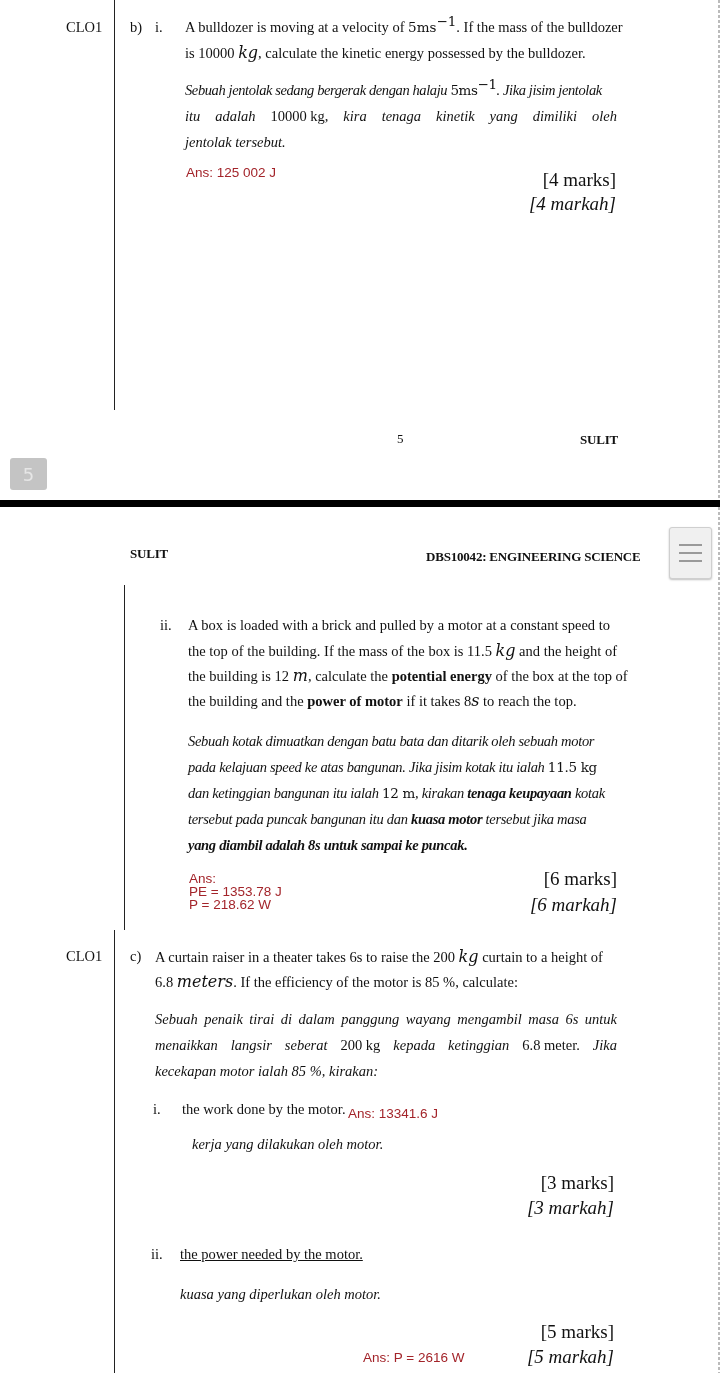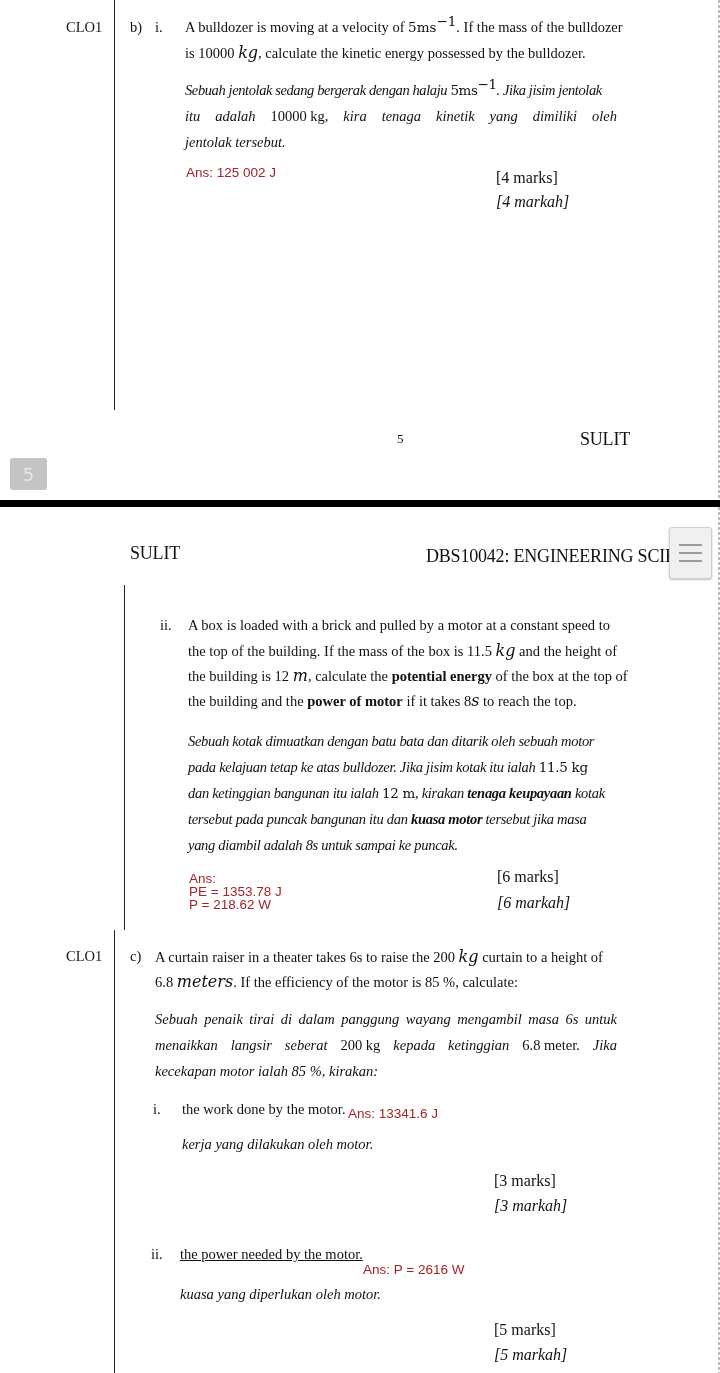--- a/index.html
+++ b/index.html
@@ -13,36 +13,36 @@
     position: absolute; right: 0; width: 2px;
     background: repeating-linear-gradient(to bottom, #bbb 0 3px, #fff 3px 5px);
   }
   .vrule { position: absolute; width: 1px; background: #222; }
   .txt { font-size: 14.5px; line-height: 25px; white-space: nowrap; }
   .it { font-style: italic; text-align: center; }
   .math { font-family: "DejaVu Serif", serif; font-style: italic; font-size: 16px; }
   .mathup { font-family: "DejaVu Serif", serif; font-size: 13.5px; }
   sup { font-size: 9px; line-height: 0; }
   .ans { color: #a3242a; font-family: "Liberation Sans", sans-serif; font-size: 13.5px; line-height: 13px; }
-  .marks { font-size: 16px; text-align: left; width: 120px; }
+  .marks { font-size: 19px; text-align: right; width: 120px; }
   .divider { position: absolute; left: 0; top: 500px; width: 720px; height: 7px; background: #000; }
   .page-badge {
     position: absolute; left: 10px; top: 458px; width: 37px; height: 32px;
     background: #c4c4c4; border-radius: 3px; color: #e6e6e6;
     font-family: "DejaVu Sans", sans-serif; font-size: 18px;
     display: flex; align-items: center; justify-content: center;
   }
   .menu-btn {
     position: absolute; left: 669px; top: 527px; width: 41px; height: 50px;
     background: #f0f0f0; border: 1px solid #cfcfcf; border-radius: 3px;
     box-shadow: 0 1px 2px rgba(0,0,0,0.25);
     display: flex; flex-direction: column; align-items: center; justify-content: center; gap: 6px;
   }
   .menu-btn span { display: block; width: 23px; height: 2px; background: #9a9a9a; }
-  .hdr { font-size: 18px; font-weight: normal; letter-spacing: -0.2px; }
+  .hdr { font-size: 13px; font-weight: bold; letter-spacing: -0.2px; }
 </style>
 </head>
 <body>
 
 <div>
   <div class="page-edge" style="top:0;height:498px;"></div>
   <div class="vrule" style="left:114px;top:0;height:410px;"></div>
 
   <div class="abs txt" style="left:66px;top:15px;">CLO1</div>
   <div class="abs txt" style="left:130px;top:15px;">b)</div>
@@ -103,29 +103,29 @@
   </div>
   <div class="abs txt" style="left:188px;top:663px;">
     <span>the building is 12 </span><span class="math">m</span><span>, calculate the </span><b>potential energy</b><span> of the box at the top of</span>
   </div>
   <div class="abs txt" style="left:188px;top:688px;">
     <span>the building and the </span><b>power of motor</b><span> if it takes 8</span><span class="math">s</span><span> to reach the top.</span>
   </div>
 
   <div class="abs txt it" style="left:188px;top:729px;letter-spacing:-0.3px;">Sebuah kotak dimuatkan dengan batu bata dan ditarik oleh sebuah motor</div>
   <div class="abs txt it" style="left:188px;top:755px;letter-spacing:-0.3px;">
-    <span>pada kelajuan tetap ke atas bulldozer. Jika jisim kotak itu ialah </span><span class="mathup" style="font-style:normal">11.5 kg</span>
+    <span>pada kelajuan speed ke atas bangunan. Jika jisim kotak itu ialah </span><span class="mathup" style="font-style:normal">11.5 kg</span>
   </div>
   <div class="abs txt it" style="left:188px;top:781px;letter-spacing:-0.3px;">
     <span>dan ketinggian bangunan itu ialah </span><span class="mathup" style="font-style:normal">12 m</span><span>, kirakan </span><b>tenaga keupayaan</b><span> kotak</span>
   </div>
   <div class="abs txt it" style="left:188px;top:807px;letter-spacing:-0.3px;">
     <span>tersebut pada puncak bangunan itu dan </span><b>kuasa motor</b><span> tersebut jika masa</span>
   </div>
-  <div class="abs txt it" style="left:188px;top:833px;letter-spacing:-0.3px;">yang diambil adalah 8s untuk sampai ke puncak.</div>
+  <div class="abs txt it" style="left:188px;top:833px;letter-spacing:-0.3px;font-weight:bold;">yang diambil adalah 8s untuk sampai ke puncak.</div>
 
   <div class="abs ans" style="left:189px;top:872px;">Ans:</div>
   <div class="abs ans" style="left:189px;top:885px;">PE = 1353.78 J</div>
   <div class="abs ans" style="left:189px;top:898px;">P = 218.62 W</div>
   <div class="abs marks" style="left:497px;top:868px;">[6 marks]</div>
   <div class="abs marks it" style="left:497px;top:894px;">[6 markah]</div>
 
   <div class="abs txt" style="left:66px;top:944px;">CLO1</div>
   <div class="abs txt" style="left:130px;top:944px;">c)</div>
   <div class="abs txt" style="left:155px;top:944px;">
@@ -156,23 +156,23 @@
     <span>kepada</span>
     <span>ketinggian</span>
     <span style="font-style:normal">6.8 meter.</span>
     <span>Jika</span>
   </div>
   <div class="abs txt it" style="left:155px;top:1059px;">kecekapan motor ialah 85 %, kirakan:</div>
 
   <div class="abs txt" style="left:153px;top:1097px;">i.</div>
   <div class="abs txt" style="left:182px;top:1097px;">the work done by the motor.</div>
   <div class="abs ans" style="left:348px;top:1107px;">Ans: 13341.6 J</div>
-  <div class="abs txt it" style="left:182px;top:1132px;">kerja yang dilakukan oleh motor.</div>
+  <div class="abs txt it" style="left:192px;top:1132px;">kerja yang dilakukan oleh motor.</div>
   <div class="abs marks" style="left:494px;top:1172px;">[3 marks]</div>
   <div class="abs marks it" style="left:494px;top:1197px;">[3 markah]</div>
 
   <div class="abs txt" style="left:151px;top:1242px;">ii.</div>
   <div class="abs txt" style="left:180px;top:1242px;text-decoration:underline;">the power needed by the motor.</div>
-  <div class="abs ans" style="left:363px;top:1263px;">Ans: P = 2616 W</div>
+  <div class="abs ans" style="left:363px;top:1351px;">Ans: P = 2616 W</div>
   <div class="abs txt it" style="left:180px;top:1282px;">kuasa yang diperlukan oleh motor.</div>
   <div class="abs marks" style="left:494px;top:1321px;">[5 marks]</div>
   <div class="abs marks it" style="left:494px;top:1346px;">[5 markah]</div>
 </div>
 
 </body></html>

